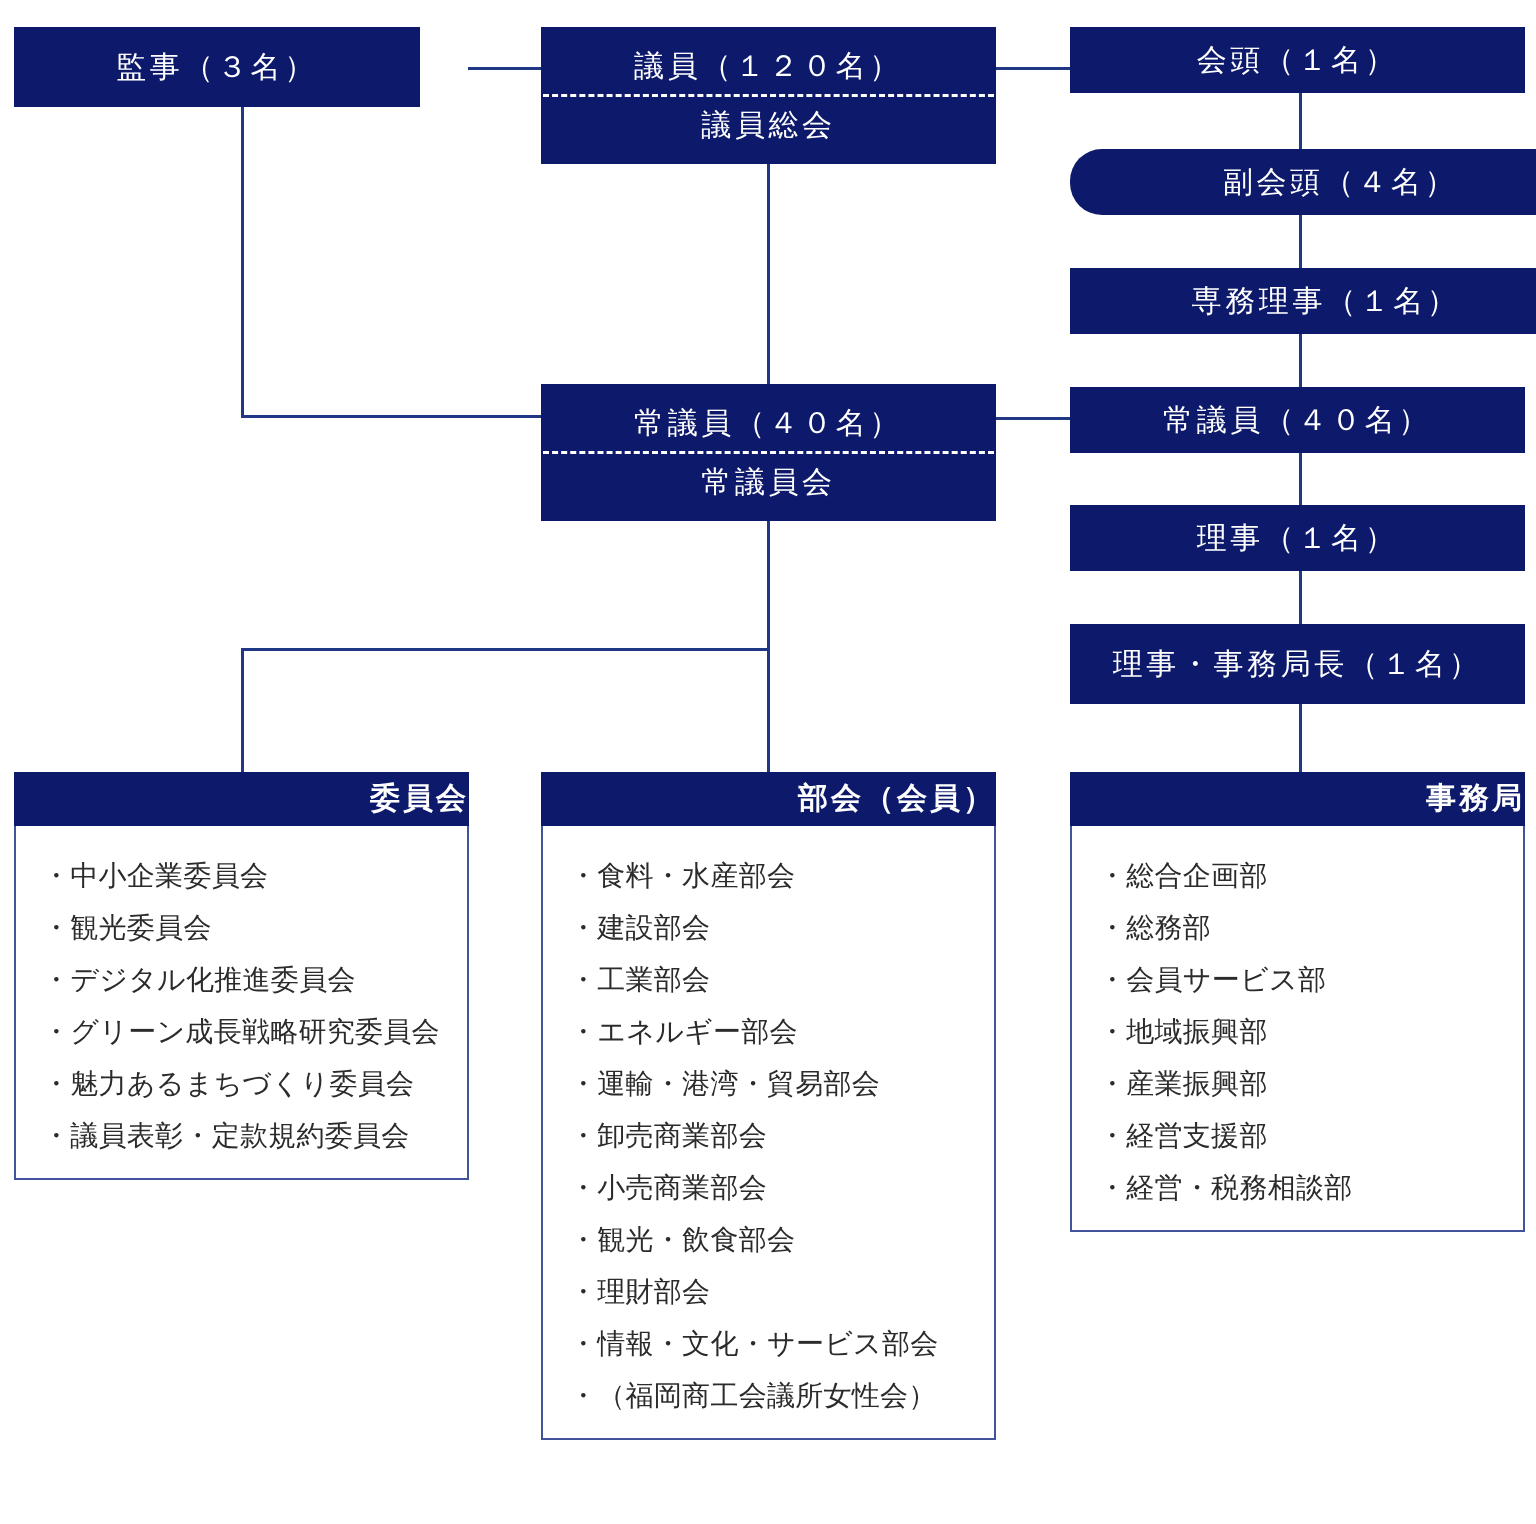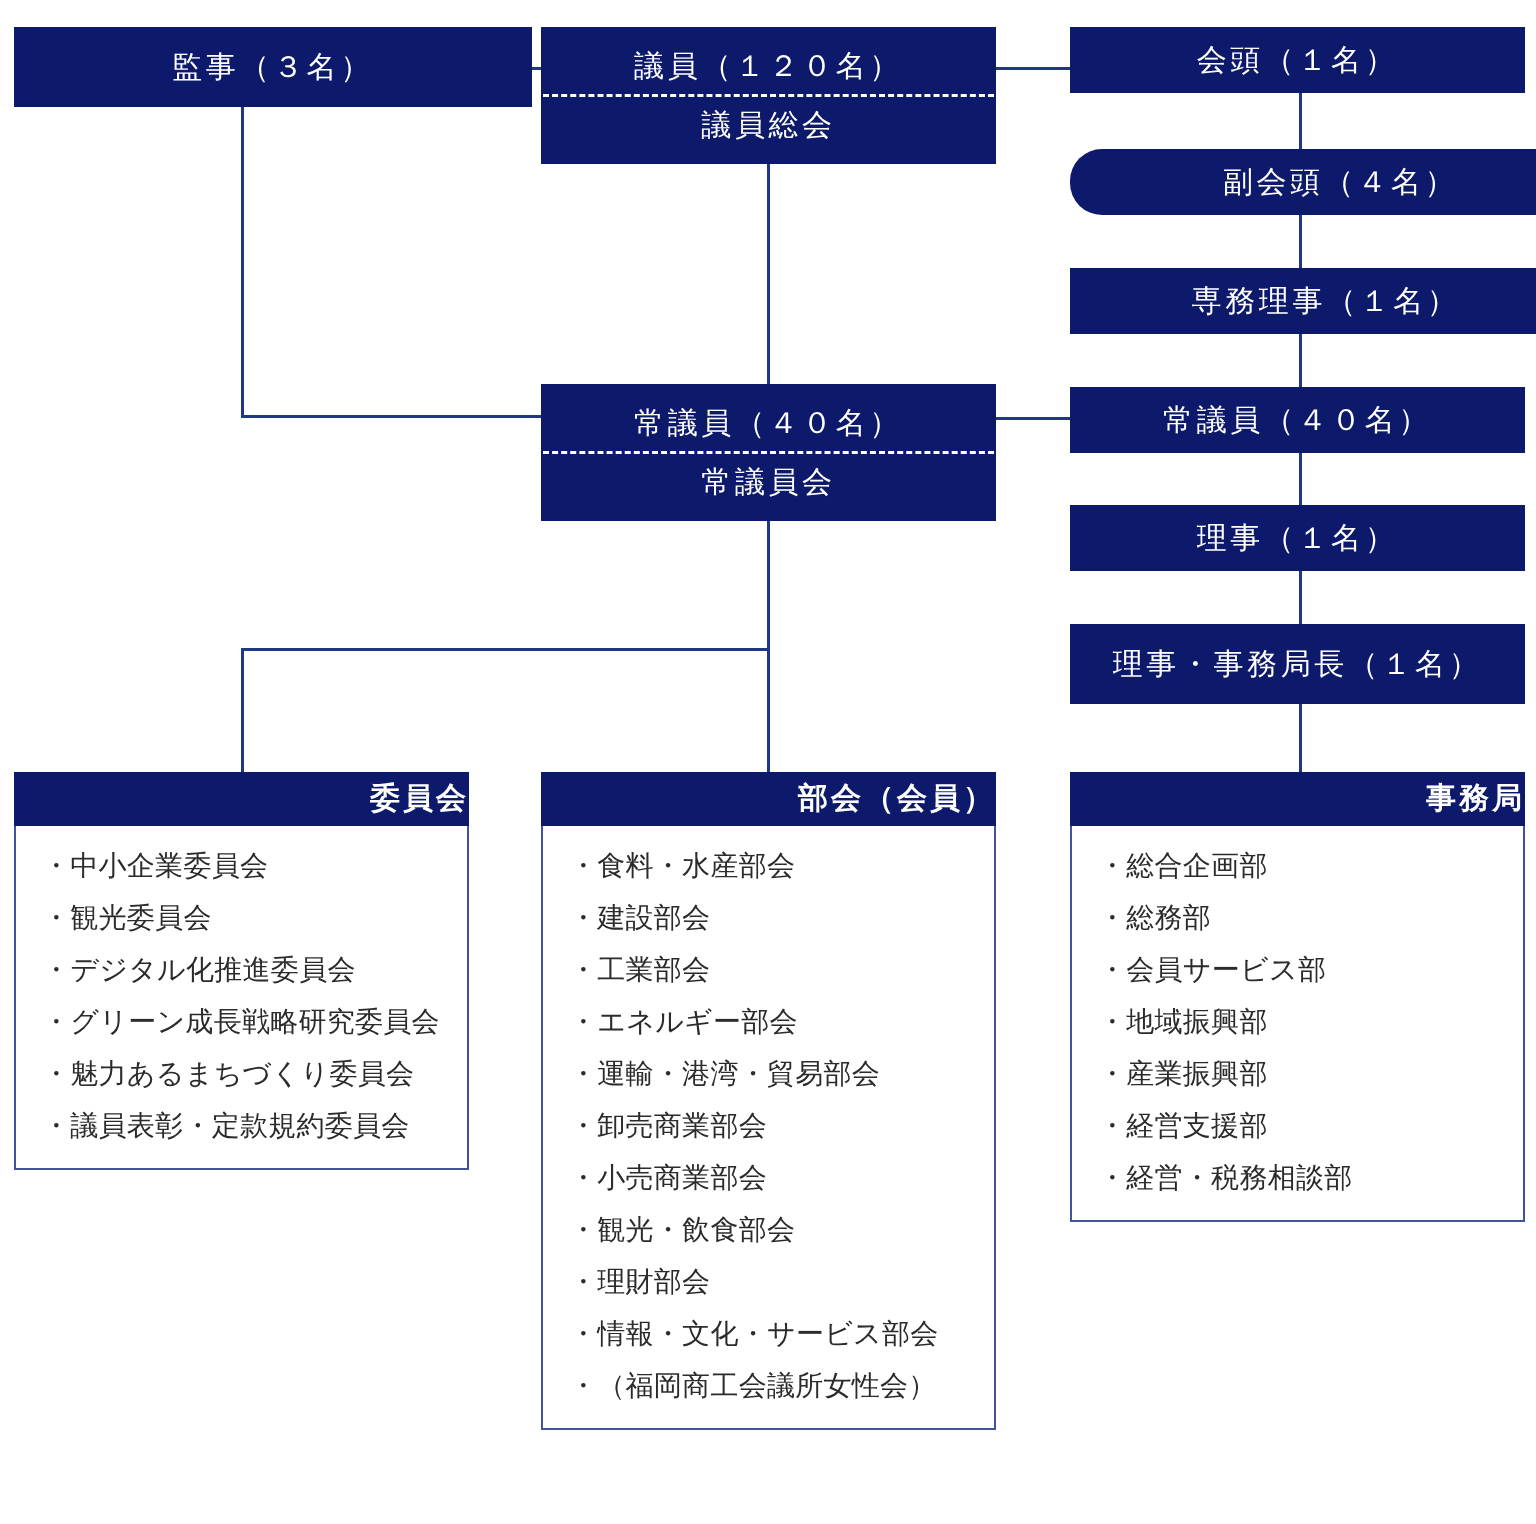--- a/index.html
+++ b/index.html
@@ -72,21 +72,21 @@
     text-align: right;
     padding: 11px 0 13px 0;
     line-height: 1.0;
     box-sizing: border-box;
   }
   .panel-body {
     background: #ffffff;
     border: 2px solid #40539b;
     border-top: none;
     box-sizing: border-box;
-    padding: 14px 0 16px 0;
+    padding: 24px 0 16px 0;
   }
   .panel-body ul {
     list-style: none;
     margin: 0;
     padding: 0;
   }
   .panel-body li {
     font-size: 28px;
     line-height: 1.0;
     color: #2b2b2b;
@@ -116,21 +116,21 @@
   <div class="conn v" style="left:1299px; top:332px; height:57px;"></div>
   <div class="conn v" style="left:1299px; top:448px; height:57px;"></div>
   <div class="conn v" style="left:1299px; top:567px; height:57px;"></div>
   <div class="conn v" style="left:1299px; top:686px; height:86px;"></div>
 
   <div class="conn v" style="left:767px; top:521px; height:130px;"></div>
   <div class="conn h" style="left:241px; top:648px; width:529px;"></div>
   <div class="conn v" style="left:241px; top:648px; height:124px;"></div>
   <div class="conn v" style="left:767px; top:648px; height:124px;"></div>
 
-  <div class="navy-box" style="left:14px; top:27px; width:518px; height:80px;">
+  <div class="navy-box" style="left:14px; top:27px; width:406px; height:80px;">
     <div class="line">監事（３名）</div>
   </div>
 
   <div class="navy-box" style="left:541px; top:27px; width:455px; height:137px;">
     <div class="line top">議員（１２０名）</div>
     <div class="dash-sep"></div>
     <div class="line bottom">議員総会</div>
   </div>
 
   <div class="navy-box" style="left:1070px; top:27px; width:455px; height:66px;">

